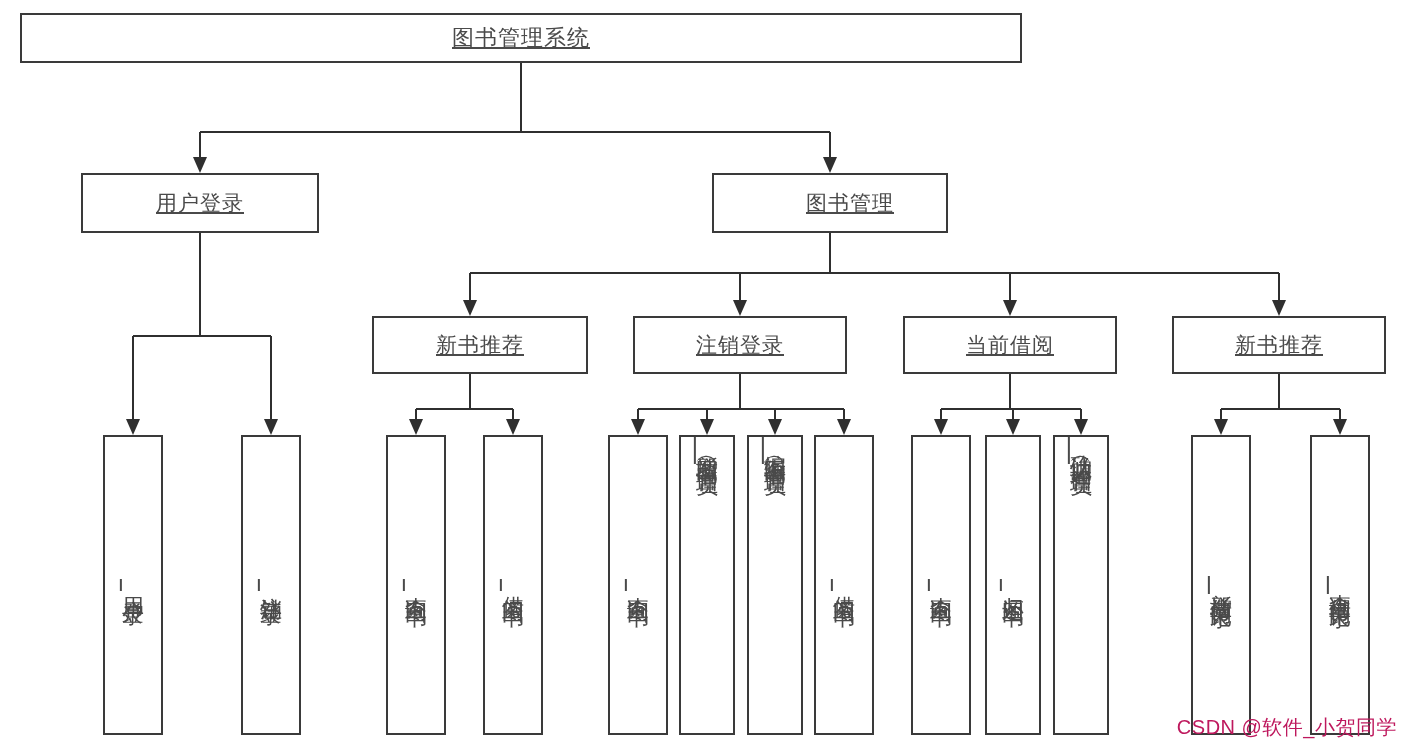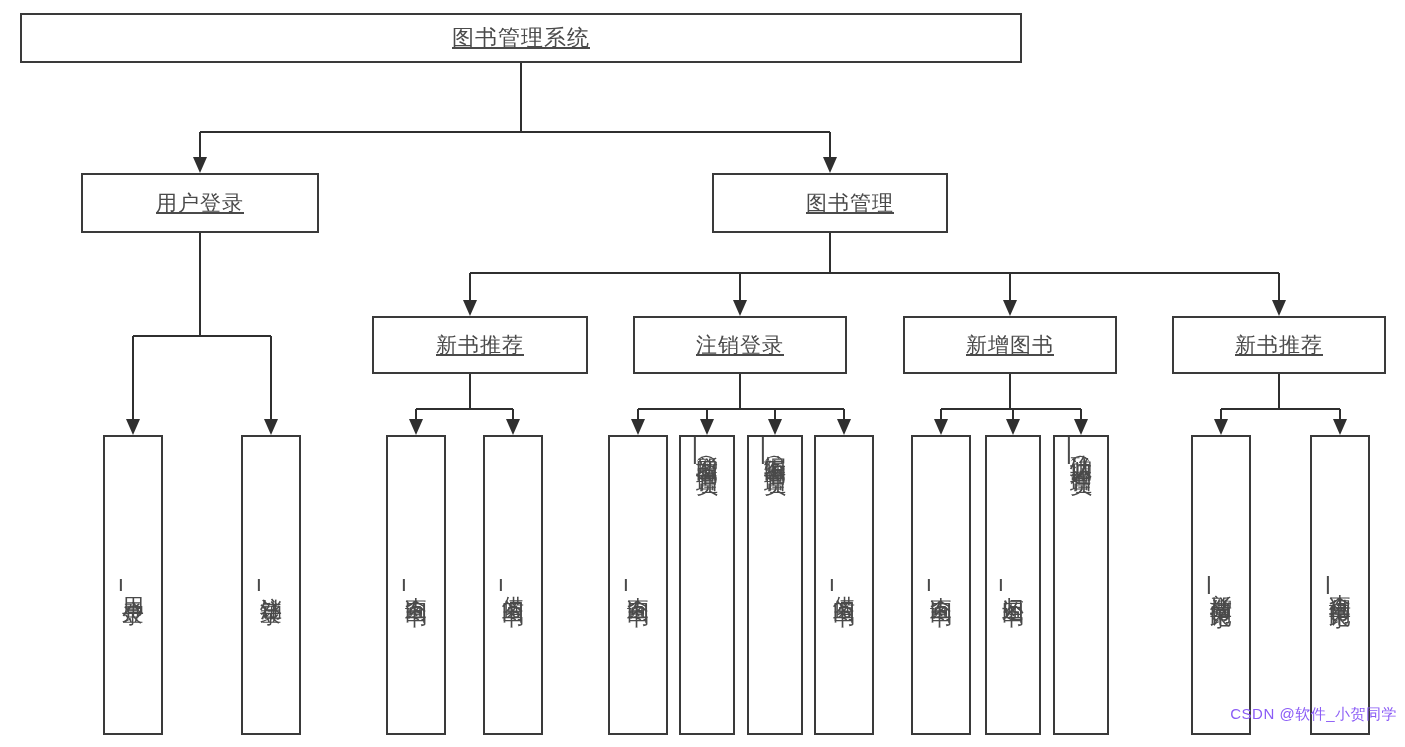--- a/index.html
+++ b/index.html
@@ -65,23 +65,23 @@
     line-height: 1.08;
     letter-spacing: 3px;
     white-space: nowrap;
   }
   .node.v.centered {
     align-items: center;
   }
   #watermark {
     position: absolute;
     right: 8px;
-    bottom: 23px;
-    font-size: 15px;
-    color: #8b5cf6;
+    bottom: 6px;
+    font-size: 20px;
+    color: #be185d;
     letter-spacing: 0.5px;
     white-space: nowrap;
     user-select: none;
   }
 </style>
 </head>
 <body>
 
 <div id="canvas">
   <svg id="edges" viewBox="0 0 1405 747">
@@ -148,21 +148,21 @@
       <div class="node h" style="left: 712px; top: 173px; width: 236px; height: 60px; border-color: rgb(58, 58, 58); background: rgb(255, 255, 255); padding-left: 40px;">
         <span class="label" style="color: rgb(74, 74, 74);">图书管理</span>
       </div>
       <div class="node h" style="left: 372px; top: 316px; width: 216px; height: 58px; border-color: rgb(58, 58, 58); background: rgb(255, 255, 255);">
         <span class="label" style="color: rgb(74, 74, 74);">新书推荐</span>
       </div>
       <div class="node h" style="left: 633px; top: 316px; width: 214px; height: 58px; border-color: rgb(58, 58, 58); background: rgb(255, 255, 255);">
         <span class="label" style="color: rgb(74, 74, 74);">注销登录</span>
       </div>
       <div class="node h" style="left: 903px; top: 316px; width: 214px; height: 58px; border-color: rgb(58, 58, 58); background: rgb(255, 255, 255);">
-        <span class="label" style="color: rgb(74, 74, 74);">新增图书</span>
+        <span class="label" style="color: rgb(74, 74, 74);">当前借阅</span>
       </div>
       <div class="node h" style="left: 1172px; top: 316px; width: 214px; height: 58px; border-color: rgb(58, 58, 58); background: rgb(255, 255, 255);">
         <span class="label" style="color: rgb(74, 74, 74);">新书推荐</span>
       </div>
       <div class="node v centered" style="left: 103px; top: 435px; width: 60px; height: 300px; border-color: rgb(58, 58, 58); background: rgb(255, 255, 255);">
         <span class="label" style="color: rgb(74, 74, 74);">用户登录</span>
       </div>
       <div class="node v centered" style="left: 241px; top: 435px; width: 60px; height: 300px; border-color: rgb(58, 58, 58); background: rgb(255, 255, 255);">
         <span class="label" style="color: rgb(74, 74, 74);">注销登录</span>
       </div>

